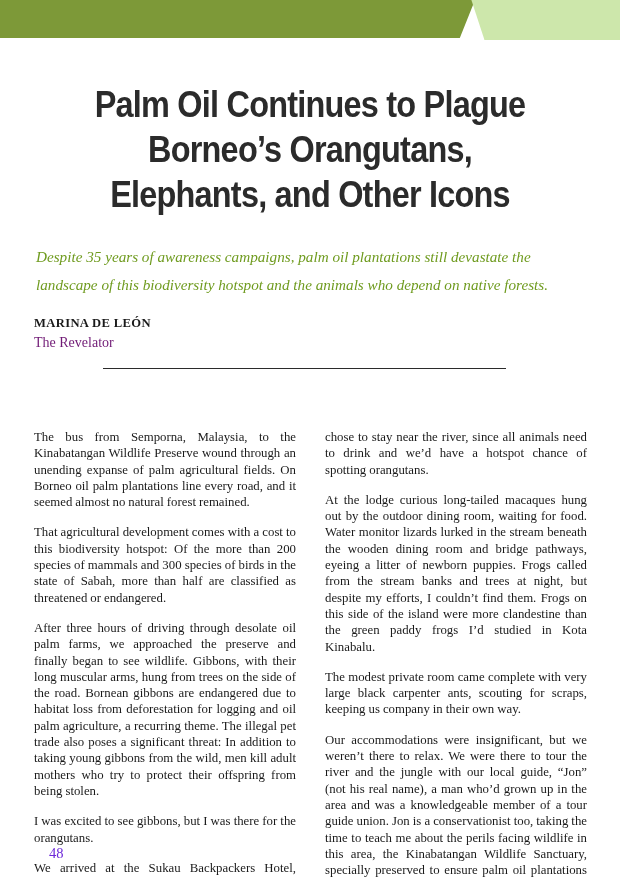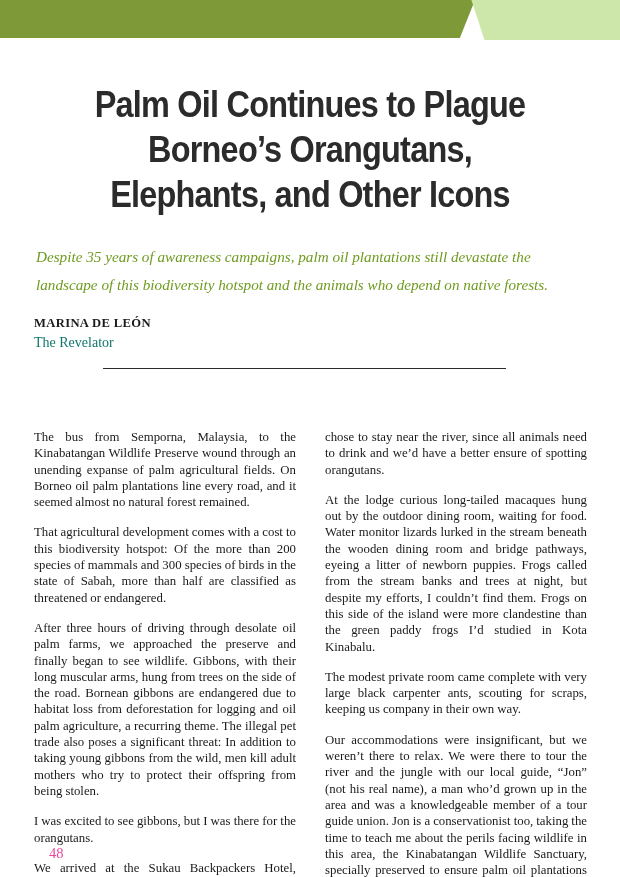--- a/index.html
+++ b/index.html
@@ -86,21 +86,21 @@
     font-family: "Liberation Serif", serif;
     font-weight: bold;
     font-size: 12.6px;
     letter-spacing: 0.35px;
     color: #1a1a1a;
     line-height: 16px;
   }
   .byline-pub {
     font-family: "Liberation Serif", serif;
     font-size: 14px;
-    color: #0f766e;
+    color: #701a75;
     line-height: 20px;
     margin-top: 2px;
   }
 
   
   .divider {
     position: absolute;
     top: 368px;
     left: 103px;
     width: 403px;
@@ -134,21 +134,21 @@
     word-spacing: -0.2px;
   }
 
   
   .folio {
     position: absolute;
     left: 49px;
     top: 845px;
     font-family: "Liberation Serif", serif;
     font-size: 14.5px;
-    color: #ec4899;
+    color: #6d28d9;
   }
 </style>
 </head>
 <body>
 
 <div class="banner">
   <div class="banner-dark"></div>
   <div class="banner-light"></div>
 </div>
 
@@ -165,20 +165,20 @@
 
 <div class="columns">
   <div class="column">
     <p>The bus from Semporna, Malaysia, to the Kinabatangan Wildlife Preserve wound through an unending expanse of palm agricultural fields. On Borneo oil palm plantations line every road, and it seemed almost no natural forest remained.</p>
     <p>That agricultural development comes with a cost to this biodiversity hotspot: Of the more than 200 species of mammals and 300 species of birds in the state of Sabah, more than half are classified as threatened or endangered.</p>
     <p>After three hours of driving through desolate oil palm farms, we approached the preserve and finally began to see wildlife. Gibbons, with their long muscular arms, hung from trees on the side of the road. Bornean gibbons are endangered due to habitat loss from deforestation for logging and oil palm agriculture, a recurring theme. The illegal pet trade also poses a significant threat: In addition to taking young gibbons from the wild, men kill adult mothers who try to protect their offspring from being stolen.</p>
     <p>I was excited to see gibbons, but I was there for the orangutans.</p>
     <p>We arrived at the Sukau Backpackers Hotel, located near the bank of the Kinabatangan River. We</p>
   </div>
   <div class="column">
-    <p>chose to stay near the river, since all animals need to drink and we’d have a better ensure of spotting orangutans.</p>
+    <p>chose to stay near the river, since all animals need to drink and we’d have a hotspot chance of spotting orangutans.</p>
     <p>At the lodge curious long-tailed macaques hung out by the outdoor dining room, waiting for food. Water monitor lizards lurked in the stream beneath the wooden dining room and bridge pathways, eyeing a litter of newborn puppies. Frogs called from the stream banks and trees at night, but despite my efforts, I couldn’t find them. Frogs on this side of the island were more clandestine than the green paddy frogs I’d studied in Kota Kinabalu.</p>
     <p>The modest private room came complete with very large black carpenter ants, scouting for scraps, keeping us company in their own way.</p>
     <p>Our accommodations were insignificant, but we weren’t there to relax. We were there to tour the river and the jungle with our local guide, “Jon” (not his real name), a man who’d grown up in the area and was a knowledgeable member of a tour guide union. Jon is a conservationist too, taking the time to teach me about the perils facing wildlife in this area, the Kinabatangan Wildlife Sanctuary, specially preserved to ensure palm oil plantations do not encroach.</p>
   </div>
 </div>
 
 <div class="folio">48</div>
 
 </body></html>

